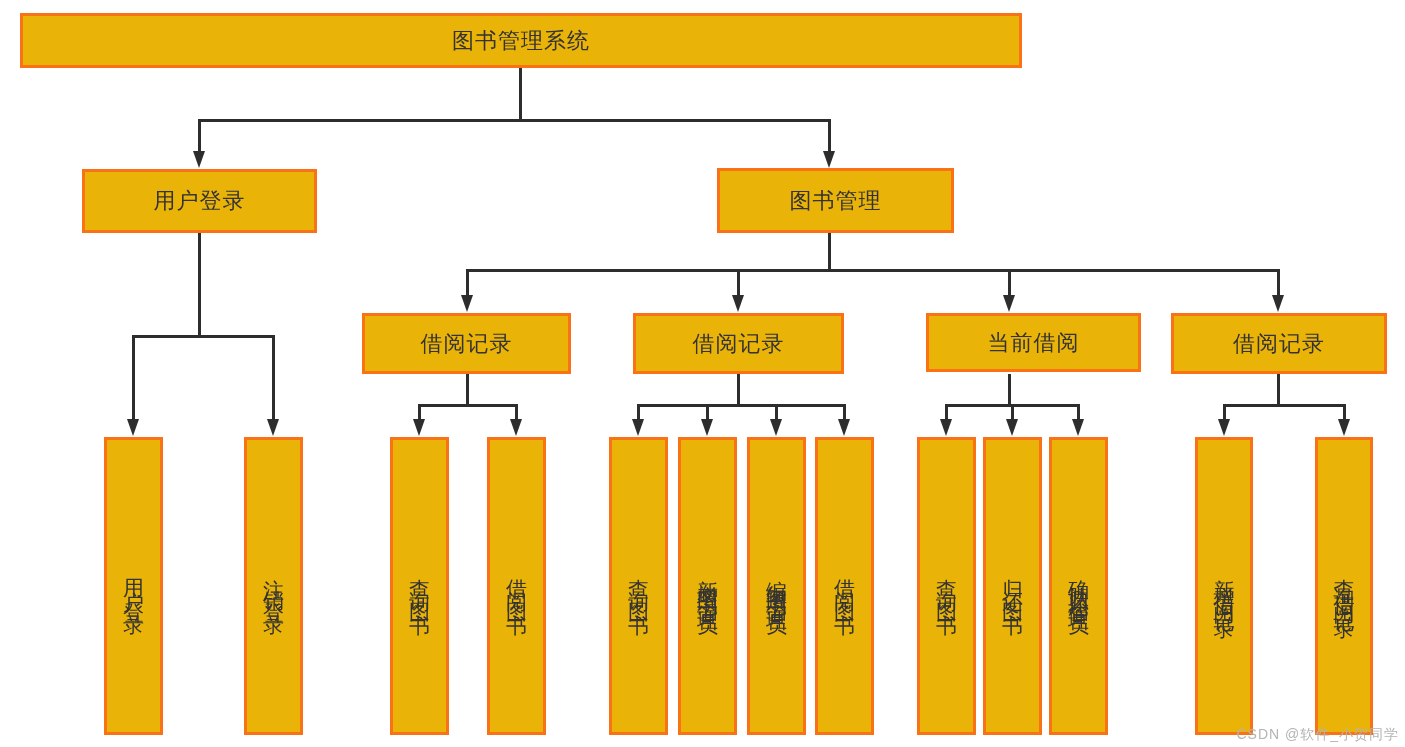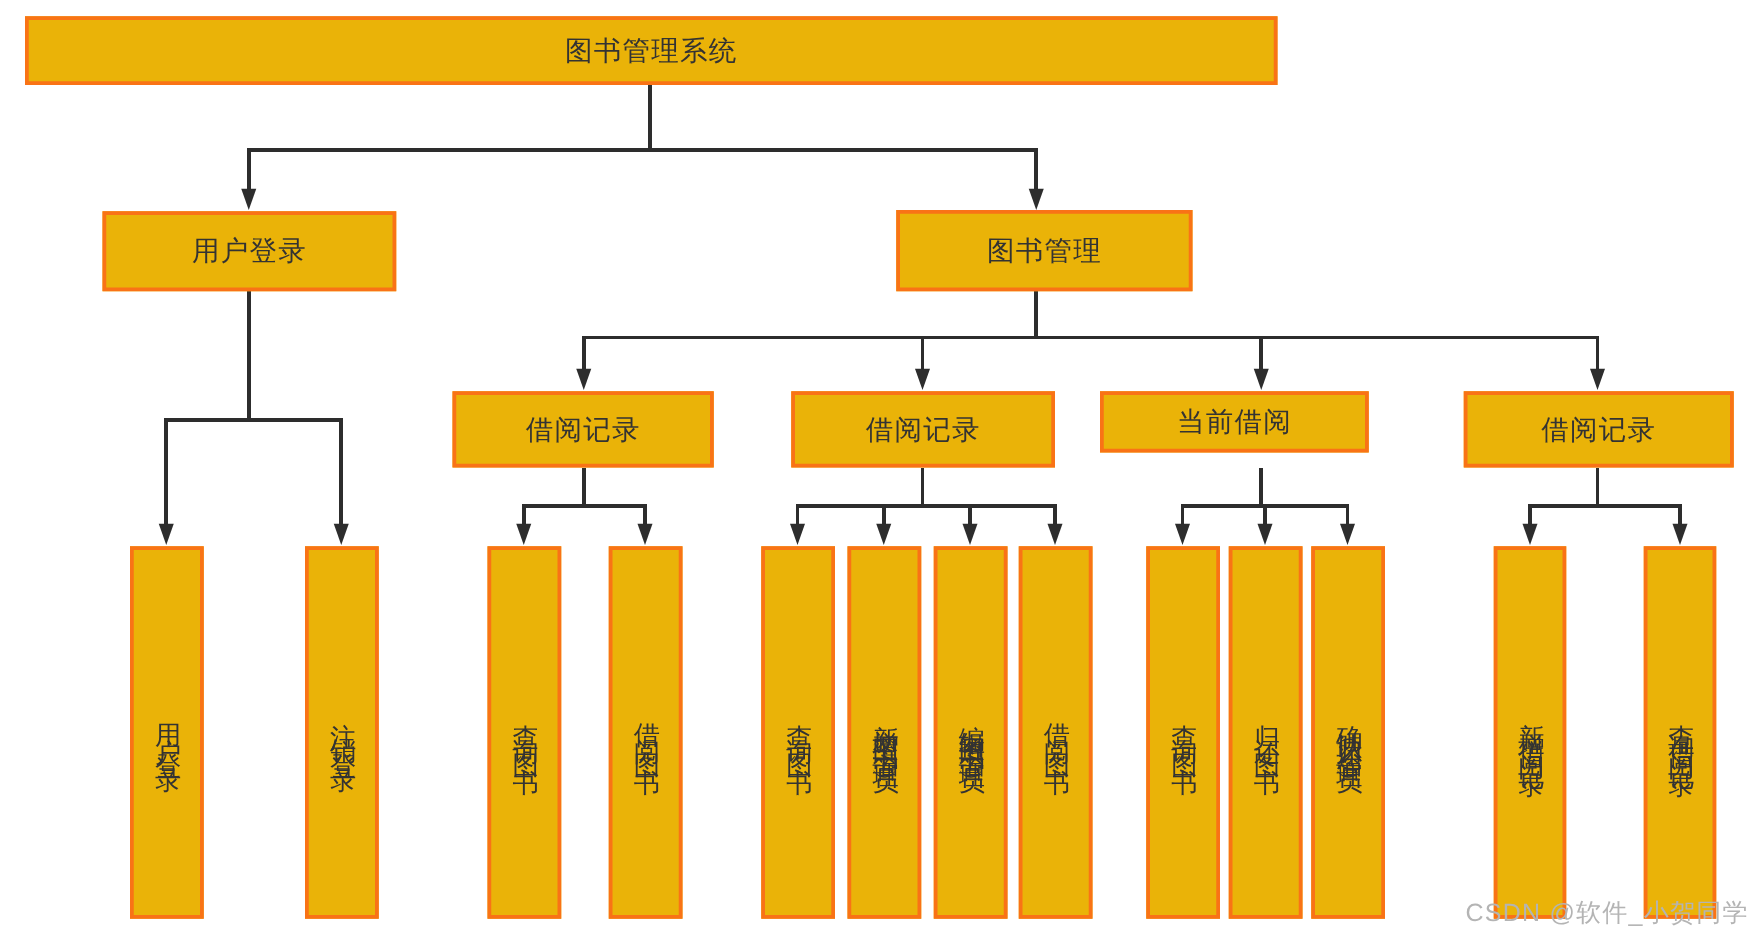--- a/index.html
+++ b/index.html
@@ -49,21 +49,21 @@
     white-space: nowrap;
   }
   .v4  { letter-spacing: 12px; }
   .v6  { letter-spacing: 8px; }
   .v10 { letter-spacing: 5px; }
 
   .watermark {
     position: absolute;
     right: 6px;
     bottom: 3px;
-    font-size: 20px;
+    font-size: 14px;
     color: #b4b4b4;
     letter-spacing: 1px;
     z-index: 5;
     white-space: nowrap;
   }
 </style>
 </head>
 <body>
 
 <div class="canvas">
@@ -141,21 +141,21 @@
   <div class="node" style="left:717px; top:168px; width:237px; height:65px">
     <span class="hlabel">图书管理</span>
   </div>
 
   <div class="node" style="left:362px; top:313px; width:209px; height:61px">
     <span class="hlabel">借阅记录</span>
   </div>
   <div class="node" style="left:633px; top:313px; width:211px; height:61px">
     <span class="hlabel">借阅记录</span>
   </div>
-  <div class="node" style="left:880px; top:313px; width:215px; height:49px">
+  <div class="node" style="left:926px; top:313px; width:215px; height:59px">
     <span class="hlabel">当前借阅</span>
   </div>
   <div class="node" style="left:1171px; top:313px; width:216px; height:61px">
     <span class="hlabel">借阅记录</span>
   </div>
 
   <div class="node leaf" style="left:104px; top:437px; width:59px; height:298px">
     <span class="vlabel v4">用户登录</span>
   </div>
   <div class="node leaf" style="left:244px; top:437px; width:59px; height:298px">

